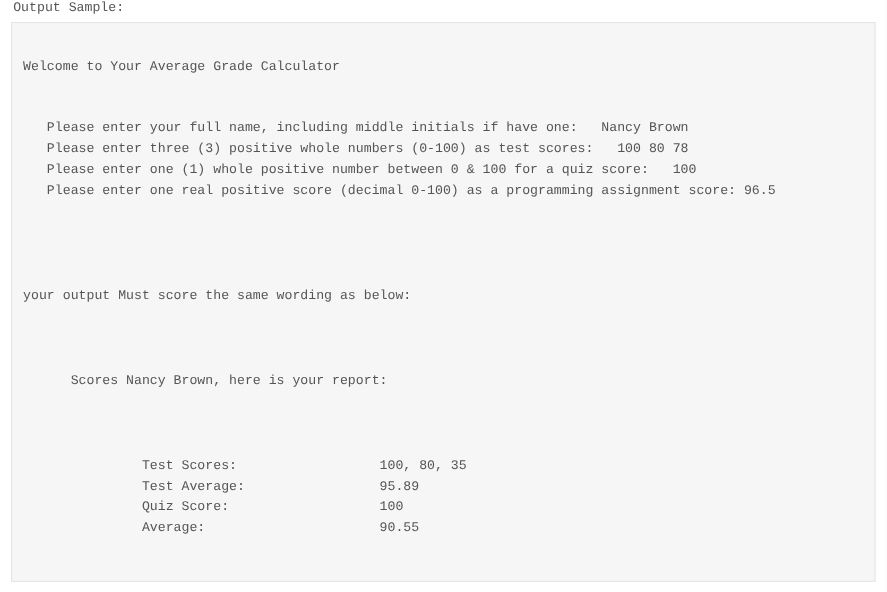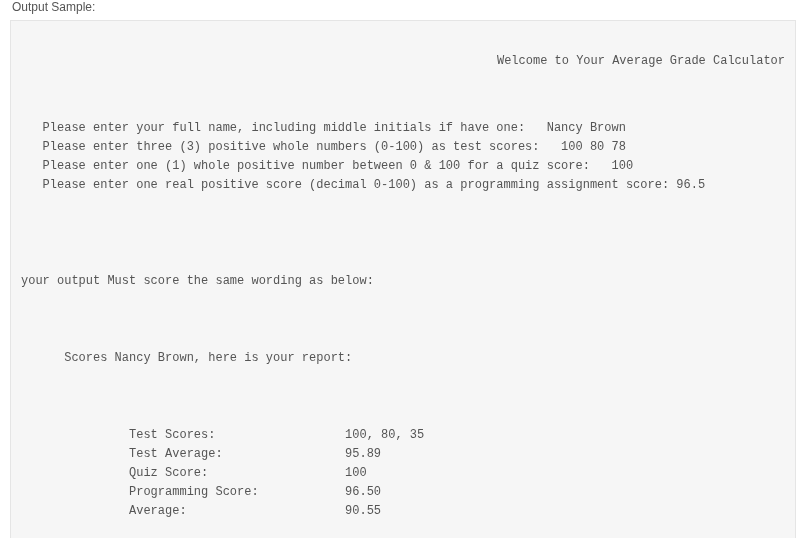--- a/index.html
+++ b/index.html
@@ -1,15 +1,15 @@
 <!DOCTYPE html>
 <html><head>
 <meta charset="utf-8">
 <style>
-  * { box-sizing: border-box; }
+  * { box-sizing: border-box; font-family: Liberation Mono, monospace; }
   body {
     margin: 0;
     padding: 0 10px;
     font-family: Arial, Helvetica, sans-serif;
     font-size: 13px;
     color: #444;
     background: #fff;
     width: 806px;
   }
   .top-label {
@@ -22,32 +22,32 @@
     border: 1px solid #e5e5e5;
     padding: 12px 10px 18px 10px;
     font-family: "Courier New", Courier, monospace;
     font-size: 12px;
     line-height: 1.6;
     color: #555;
     white-space: pre;
     overflow: hidden;
   }
   .sample-title {
-    text-align: right;
-    margin-bottom: 28px;
+    text-align: left;
+    margin-bottom: 16px;
   }
 </style>
 </head>
 <body>
 
 <div class="top-label">Output Sample:</div>
 
 <div class="sample-box">
 <div class="sample-title">Welcome to Your Average Grade Calculator</div>
 <div id="sample-prompts"><div>   Please enter your full name, including middle initials if have one:   Nancy Brown</div><div>   Please enter three (3) positive whole numbers (0-100) as test scores:   100 80 78</div><div>   Please enter one (1) whole positive number between 0 &amp; 100 for a quiz score:   100</div><div>   Please enter one real positive score (decimal 0-100) as a programming assignment score: 96.5</div></div>
 
 <div> </div>
 <div>your output Must score the same wording as below:</div>
 <div> </div>
 <div>      Scores Nancy Brown, here is your report:</div>
 <div> </div>
-<div id="report-rows"><div>               Test Scores:                  100, 80, 35</div><div>               Test Average:                 95.89</div><div>               Quiz Score:                   100</div><div>               Programming Score:            96.50</div><div>               Average:                      90.55</div></div>
+<div id="report-rows"><div>               Test Scores:                  100, 80, 35</div><div>               Test Average:                 95.89</div><div>               Quiz Score:                   100</div><div>               Average:                      90.55</div></div>
 </div>
 
 </body></html>

